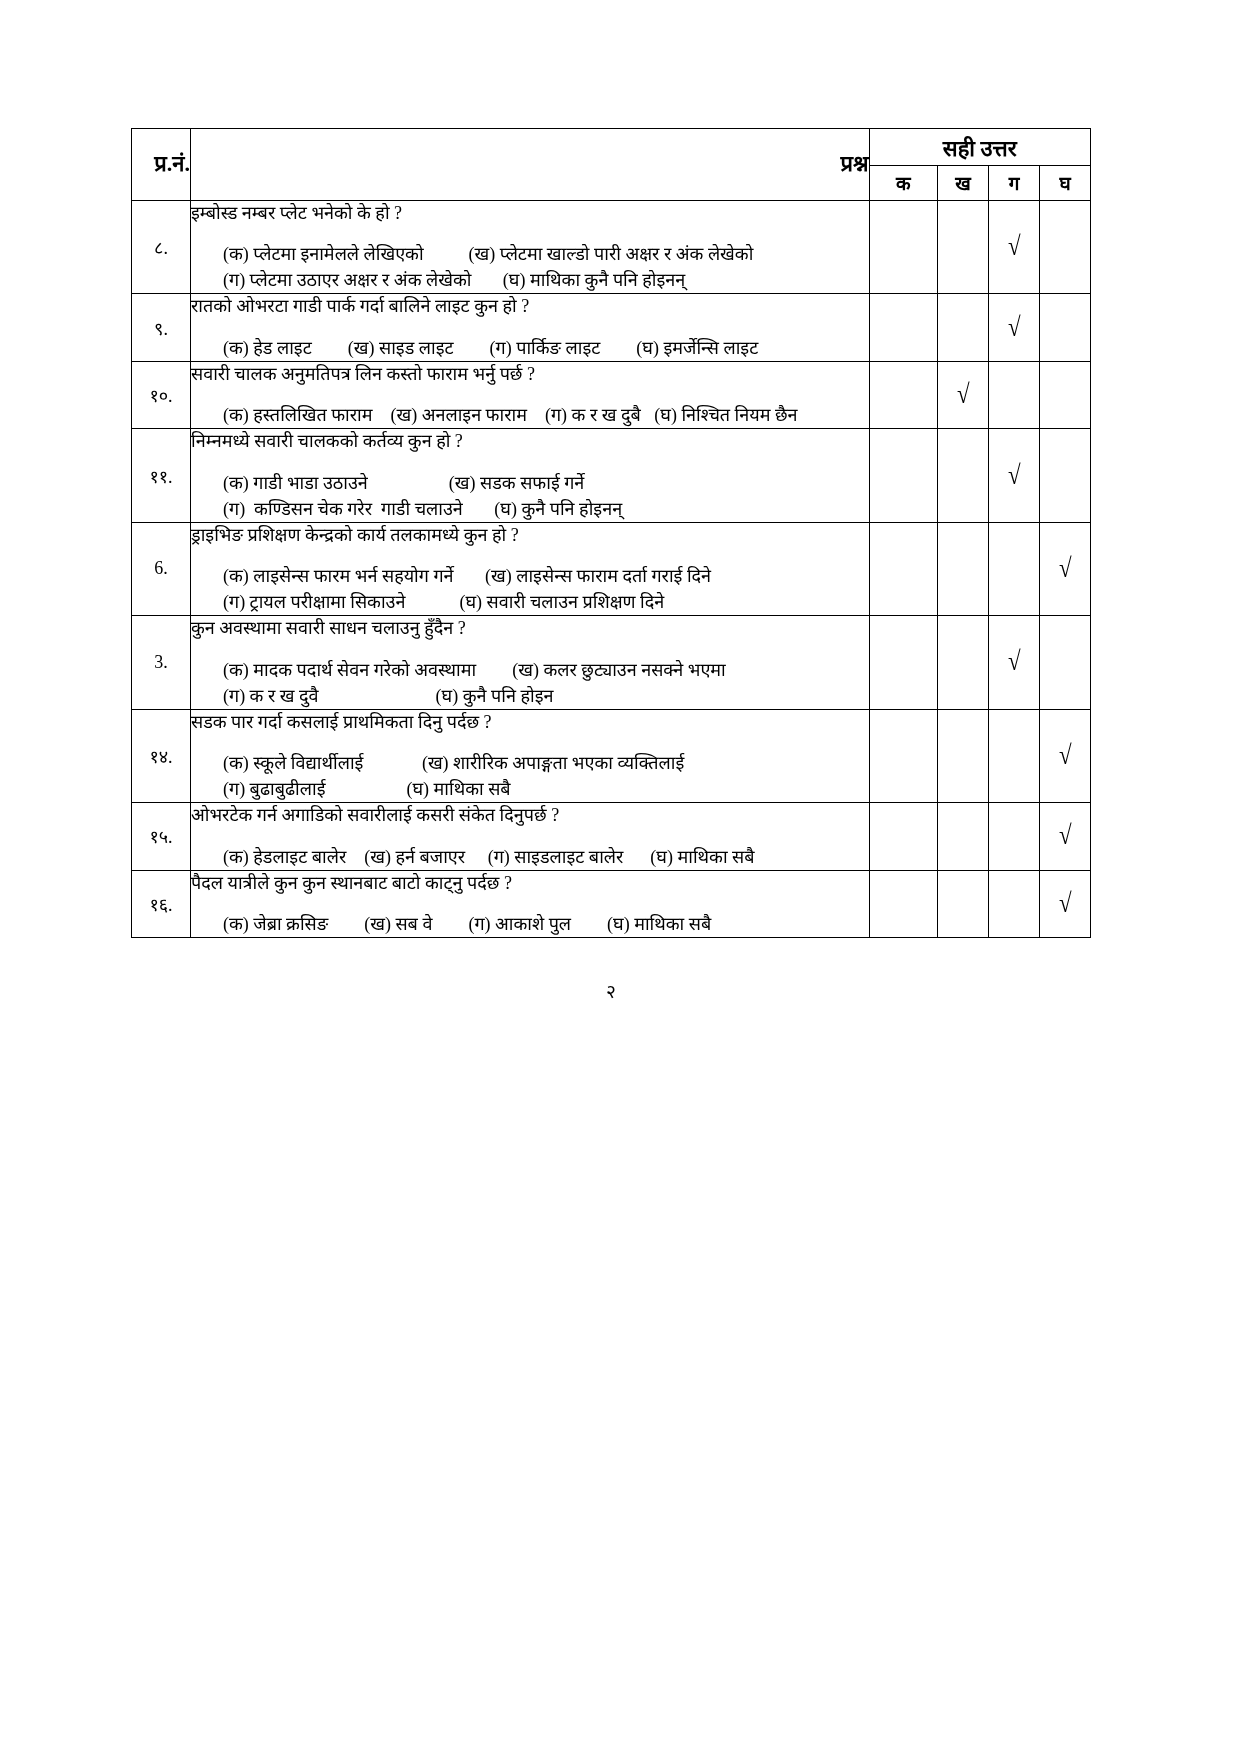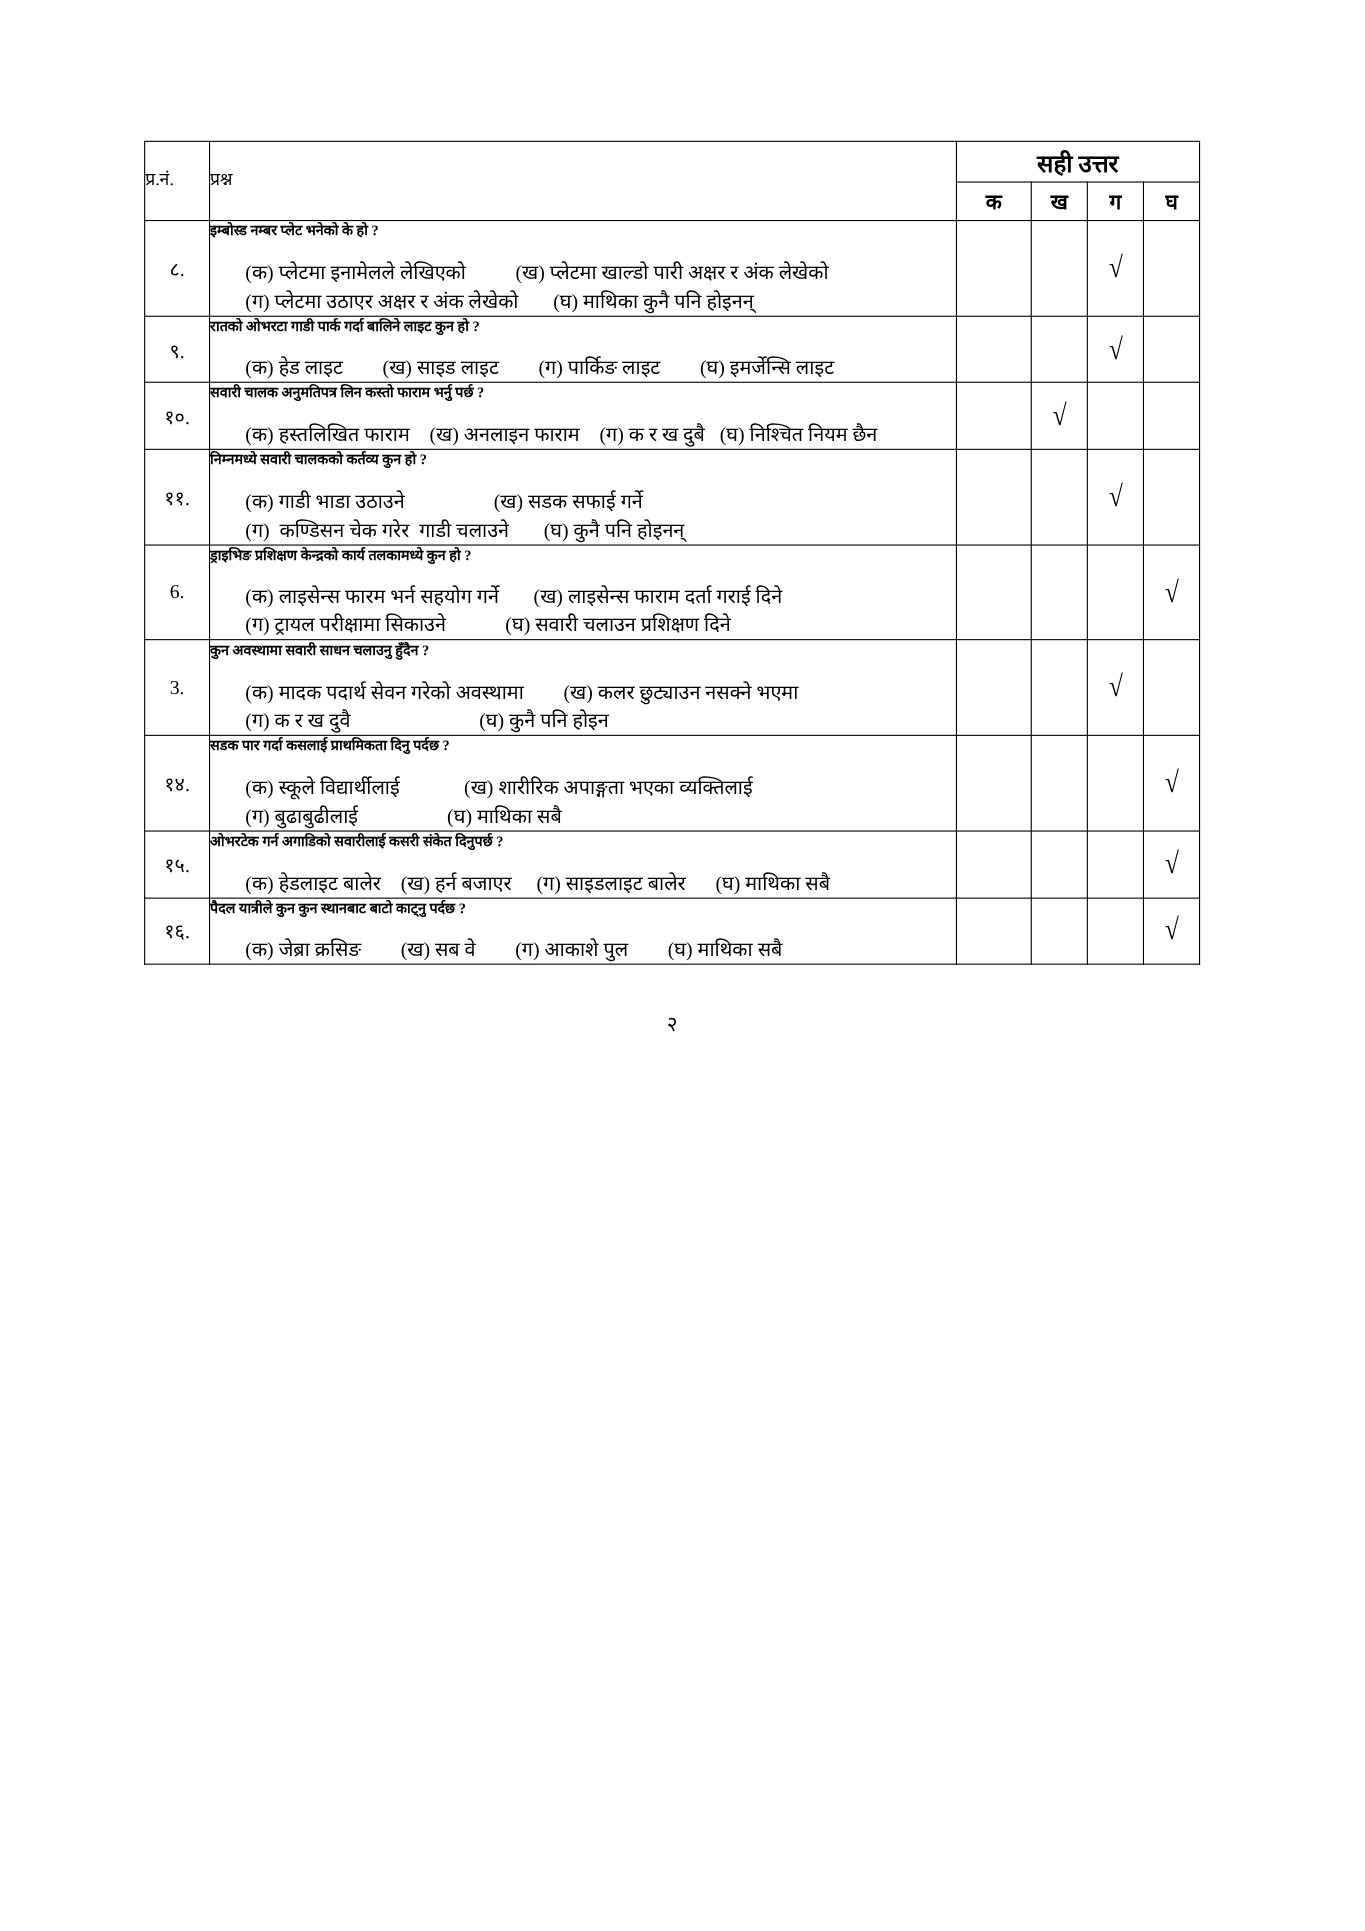--- a/index.html
+++ b/index.html
@@ -34,23 +34,23 @@
   }
   
   col.c-qn    { width: 56px; }
   col.c-q     { width: 644px; }
   col.c-a     { width: 65px; }
   col.c-b     { width: 48px; }
   col.c-c     { width: 49px; }
   col.c-d     { width: 48px; }
 
   .hdr-qn, .hdr-q {
-    text-align: left;
-    font-weight: normal;
-    font-size: 16px;
+    text-align: right;
+    font-weight: bold;
+    font-size: 22px;
     line-height: 1.3;
   }
   .hdr-ans {
     text-align: center;
     font-weight: bold;
     font-size: 22px;
     height: 36px;
   }
   .hdr-opt {
     text-align: center;
@@ -61,22 +61,22 @@
   .qn {
     text-align: center;
     font-size: 18px;
     vertical-align: middle;
   }
   .qcell {
     padding: 14px 0 14px 16px;
     vertical-align: top;
   }
   .qtext {
-    font-weight: bold;
-    font-size: 13px;
+    font-weight: normal;
+    font-size: 18px;
     line-height: 1.35;
     margin-bottom: 16px;
     white-space: nowrap;
   }
   .opts {
     font-size: 18px;
     line-height: 1.45;
     margin-left: 32px;
   }
   .optrow {

